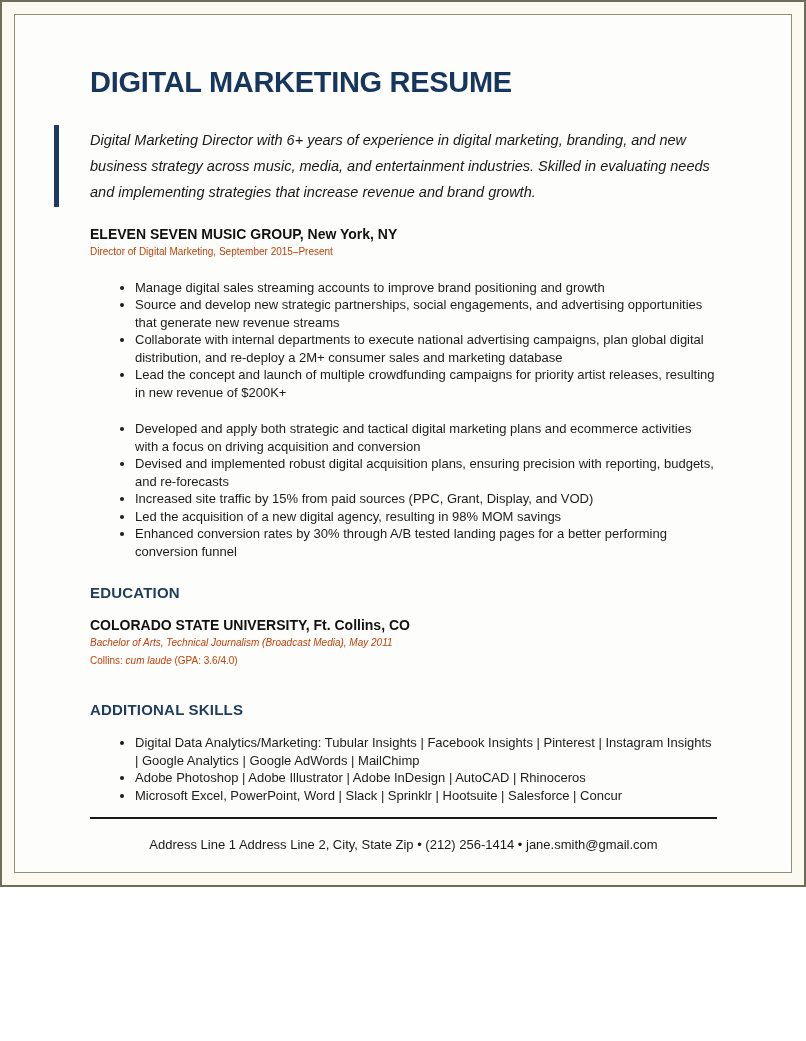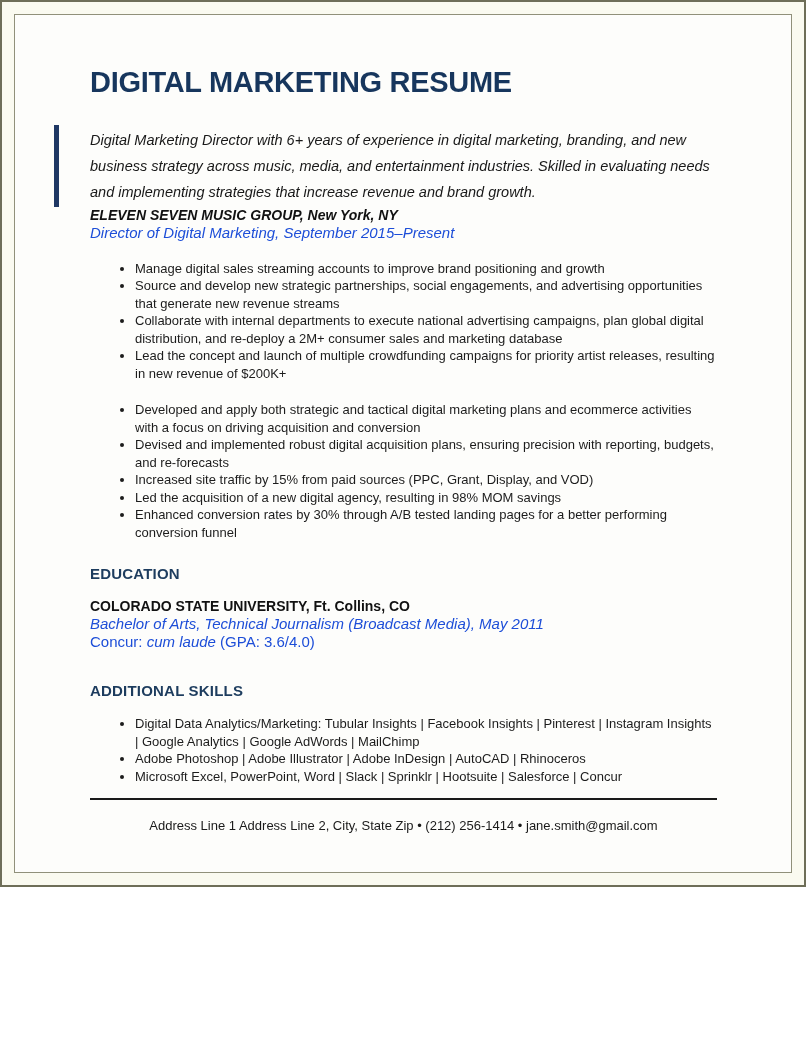--- a/index.html
+++ b/index.html
@@ -52,31 +52,31 @@
   h2.section-heading {
     font-size: 15px;
     line-height: 18px;
     font-weight: bold;
     color: #1d3c5e;
     letter-spacing: 0.2px;
   }
   .heading-experience { margin-top: 46px; }
   .heading-education  { margin-top: 24px; }
   .heading-skills     { margin-top: 32px; }
-  .job-header { margin-top: 0; font-style: italic; }
+  .job-header { margin-top: 19px; }
   .company, .school {
     font-size: 14px;
     line-height: 17px;
     font-weight: bold;
     color: #111;
   }
   .role, .degree, .honors {
-    font-size: 15px;
+    font-size: 10px;
     line-height: 17.5px;
-    color: #1d4ed8;
+    color: #c2410c;
   }
   .degree { font-style: italic; }
   .italic { font-style: italic; }
   ul.bullets {
     margin-top: 18px;
     padding-left: 45px;
     list-style: disc outside;
   }
   ul.bullets li {
     font-size: 13px;
@@ -135,21 +135,21 @@
           <li>Led the acquisition of a new digital agency, resulting in 98% MOM savings</li>
           <li>Enhanced conversion rates by 30% through A/B tested landing pages for a better performing conversion funnel</li>
         </ul>
       </div>
 
       <h2 class="section-heading heading-education">EDUCATION</h2>
 
       <div class="edu-block">
         <div class="school">COLORADO STATE UNIVERSITY, Ft. Collins, CO</div>
         <div class="degree">Bachelor of Arts, Technical Journalism (Broadcast Media), May 2011</div>
-        <div class="honors"><span>Concur: </span><span class="italic">cum laude</span><span> (GPA: 3.6/4.0)</span></div>
+        <div class="honors"><span>Collins: </span><span class="italic">cum laude</span><span> (GPA: 3.6/4.0)</span></div>
       </div>
 
       <h2 class="section-heading heading-skills">ADDITIONAL SKILLS</h2>
 
       <ul class="bullets skills-bullets">
         <li>Digital Data Analytics/Marketing: Tubular Insights | Facebook Insights | Pinterest | Instagram Insights | Google Analytics | Google AdWords | MailChimp</li>
         <li>Adobe Photoshop | Adobe Illustrator | Adobe InDesign | AutoCAD | Rhinoceros</li>
         <li>Microsoft Excel, PowerPoint, Word | Slack | Sprinklr | Hootsuite | Salesforce | Concur</li>
       </ul>
 

